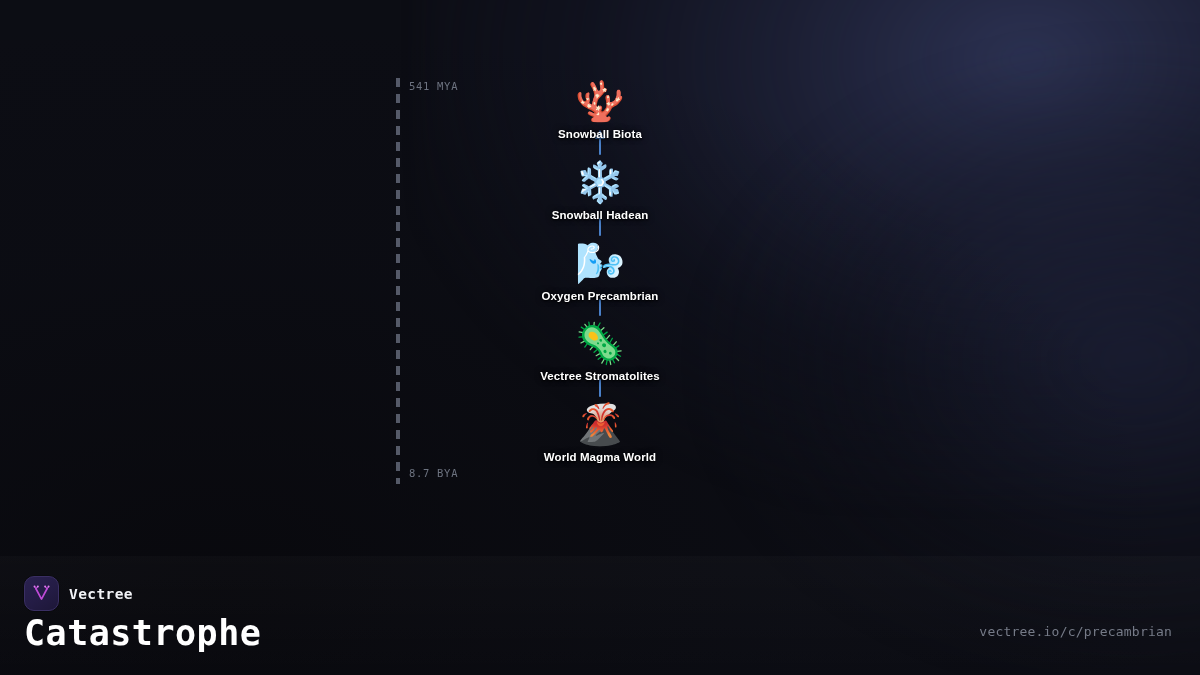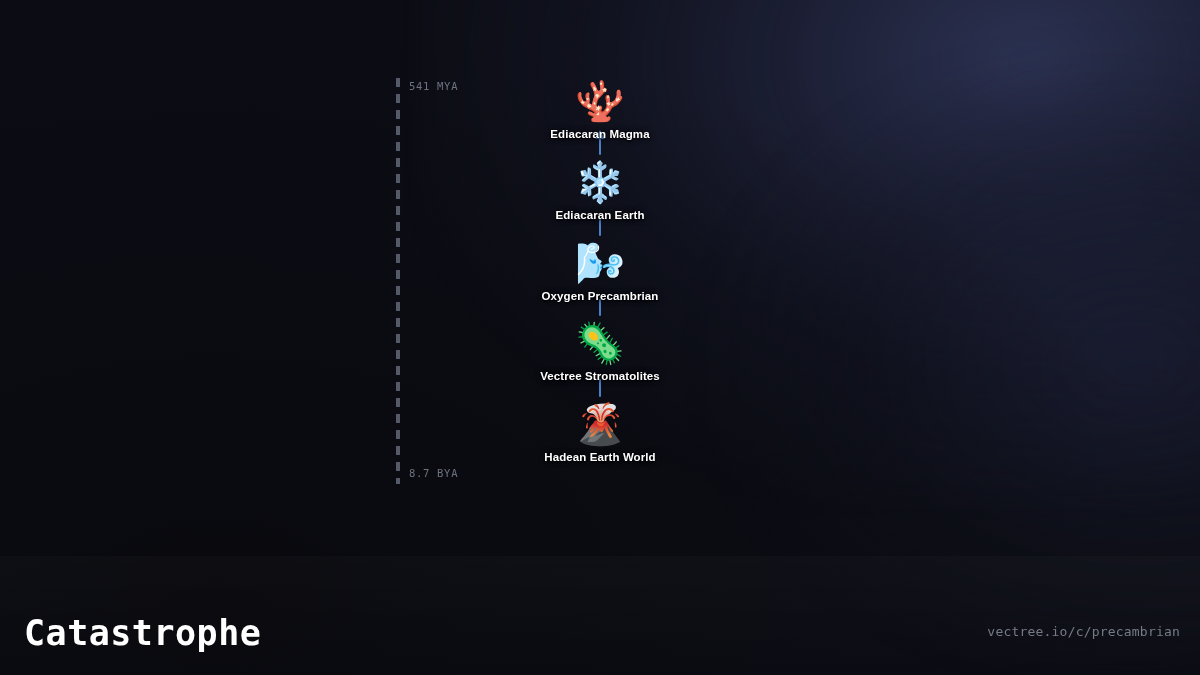--- a/index.html
+++ b/index.html
@@ -179,21 +179,21 @@
     color: #ffffff;
     font-family: "DejaVu Sans Mono", "Liberation Mono", monospace;
     font-size: 35px;
     font-weight: bold;
     letter-spacing: 0.5px;
     line-height: 44px;
     white-space: nowrap;
   }
   .footer-url {
     position: absolute;
-    right: 20px;
+    right: 28px;
     top: 624px;
     color: #767b88;
     font-family: "DejaVu Sans Mono", "Liberation Mono", monospace;
     font-size: 13px;
     letter-spacing: 0.2px;
     white-space: nowrap;
   }
 </style>
 </head>
 <body>
@@ -208,27 +208,41 @@
   <div class="axis"></div>
   <div class="axis-label top">541 MYA</div>
   <div class="axis-label bot">8.7 BYA</div>
 
   <div class="tree" id="tree">
       <div class="edge" style="left: 600px; top: 137px; height: 18px;"></div>
       <div class="edge-arrow" style="left: 600px; top: 130px;"></div>
       <div class="edge" style="left: 600px; top: 218px; height: 18px;"></div>
       <div class="edge" style="left: 600px; top: 299px; height: 17px;"></div>
       <div class="edge" style="left: 600px; top: 379px; height: 18px;"></div>
-      <div class="node" style="left: 600px; top: 78px;"><span class="node-emoji">🪸</span><span class="node-label">Ediacaran Magma</span></div>
-      <div class="node" style="left: 600px; top: 159px;"><span class="node-emoji">❄️</span><span class="node-label">Ediacaran Earth</span></div>
+      <div class="node" style="left: 600px; top: 78px;"><span class="node-emoji">🪸</span><span class="node-label">Snowball Biota</span></div>
+      <div class="node" style="left: 600px; top: 159px;"><span class="node-emoji">❄️</span><span class="node-label">Snowball Hadean</span></div>
       <div class="node" style="left: 600px; top: 240px;"><span class="node-emoji">🌬️</span><span class="node-label">Oxygen Precambrian</span></div>
       <div class="node" style="left: 600px; top: 320px;"><span class="node-emoji">🦠</span><span class="node-label">Vectree Stromatolites</span></div>
-      <div class="node" style="left: 600px; top: 401px;"><span class="node-emoji">🌋</span><span class="node-label">Hadean Earth World</span></div>
+      <div class="node" style="left: 600px; top: 401px;"><span class="node-emoji">🌋</span><span class="node-label">World Magma World</span></div>
     </div>
 
   <div class="footer-sep"></div>
 
+  <div class="brand">
+    <div class="brand-mark">
+      <svg width="19" height="19" viewBox="0 0 24 24" aria-hidden="true">
+        <path d="M5 6 L12 19 L19 6" fill="none" stroke="#c04bd8" stroke-width="2.1" stroke-linecap="round" stroke-linejoin="round"></path>
+        <path d="M5 6 L3.2 3.4 M5 6 L7.2 3.4" fill="none" stroke="#c04bd8" stroke-width="1.5" stroke-linecap="round"></path>
+        <path d="M19 6 L16.8 3.4 M19 6 L21 3.4" fill="none" stroke="#c04bd8" stroke-width="1.5" stroke-linecap="round"></path>
+        <circle cx="3.2" cy="3.2" r="1.25" fill="#e07df0"></circle>
+        <circle cx="7.4" cy="3.2" r="1.25" fill="#e07df0"></circle>
+        <circle cx="16.6" cy="3.2" r="1.25" fill="#e07df0"></circle>
+        <circle cx="20.9" cy="3.2" r="1.25" fill="#e07df0"></circle>
+      </svg>
+    </div>
+    <div class="brand-name">Vectree</div>
+  </div>
 
   <div class="page-title">Catastrophe</div>
 
   <div class="footer-url">vectree.io/c/precambrian</div>
 
 </div>
 
 </body></html>

